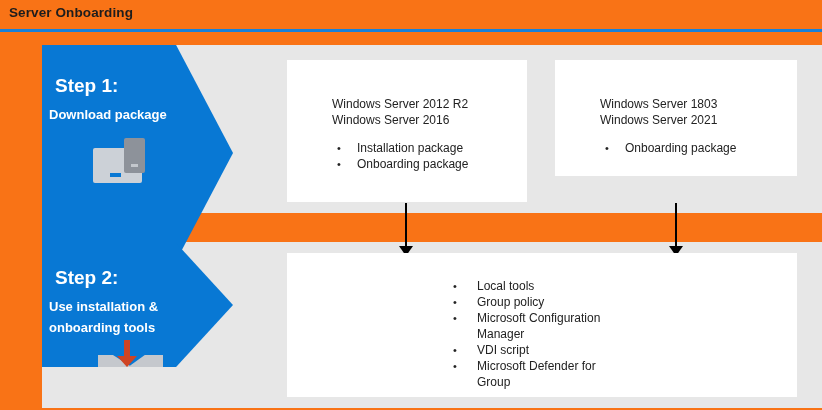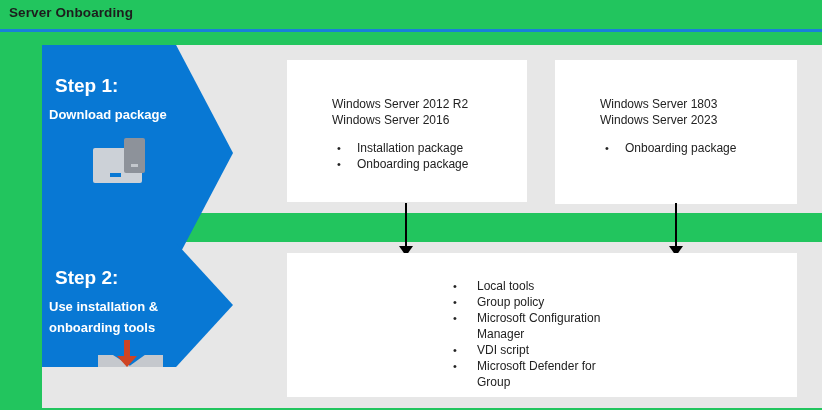--- a/index.html
+++ b/index.html
@@ -1,18 +1,18 @@
 <!DOCTYPE html>
 <html><head>
 <meta charset="utf-8">
 <style>
   html,body{margin:0;padding:0;background:#ffffff;}
   .canvas{
     position:relative;width:822px;height:410px;overflow:hidden;
-    font-family:"Liberation Sans", sans-serif;background:#22c55e;
+    font-family:"Liberation Sans", sans-serif;background:#f97316;
   }
   .page-title{
     position:absolute;left:9px;top:5px;font-size:13.5px;font-weight:700;
     color:#1d1d1d;letter-spacing:.1px;
   }
   .rule{position:absolute;left:0;top:29px;width:822px;height:3px;background:#1880d8;}
   .band{position:absolute;left:42px;width:780px;background:#e7e7e7;}
   .band1{top:45px;height:168px;}
   .band2{top:242px;height:166px;}
 
@@ -43,21 +43,21 @@
   .monitor-base{position:absolute;left:72px;top:149px;width:34px;height:4px;background:#c5c8cd;}
   .dl-shaft{position:absolute;left:82px;top:97px;width:6px;height:17px;background:#cf4423;}
   .dl-head{
     position:absolute;left:75px;top:113px;width:0;height:0;
     border-left:10px solid transparent;border-right:10px solid transparent;
     border-top:11px solid #cf4423;
   }
 
   .wbox{position:absolute;background:#ffffff;color:#222222;font-size:12px;}
   .box1{left:287px;top:60px;width:240px;height:142px;}
-  .box2{left:555px;top:60px;width:242px;height:144px;}
+  .box2{left:555px;top:60px;width:242px;height:116px;}
   .box3{left:287px;top:253px;width:510px;height:144px;}
   .srv-block{margin:36px 0 0 45px;line-height:16px;}
   .srv{white-space:nowrap;}
   .blist{list-style:none;margin:12px 0 0 50px;padding:0;line-height:16px;}
   .box3 .blist{margin:25px 0 0 166px;}
   .blist li{display:flex;align-items:flex-start;}
   .blt{width:20px;flex:0 0 20px;font-size:11px;}
   .box3 .blt{width:24px;flex:0 0 24px;}
   .btxt{display:block;max-width:150px;}
   .box3 .btxt{max-width:140px;}
@@ -122,21 +122,21 @@
       <li>
         <span class="blt">•</span>
         <span class="btxt">Onboarding package</span>
       </li>
     </ul>
   </div>
 
   <div class="wbox box2">
     <div class="srv-block">
       <div class="srv">Windows Server 1803</div>
-      <div class="srv">Windows Server 2023</div>
+      <div class="srv">Windows Server 2021</div>
     </div>
     <ul class="blist">
       <li>
         <span class="blt">•</span>
         <span class="btxt">Onboarding package</span>
       </li>
     </ul>
   </div>
 
   <div class="flow-arrow arrow1">

